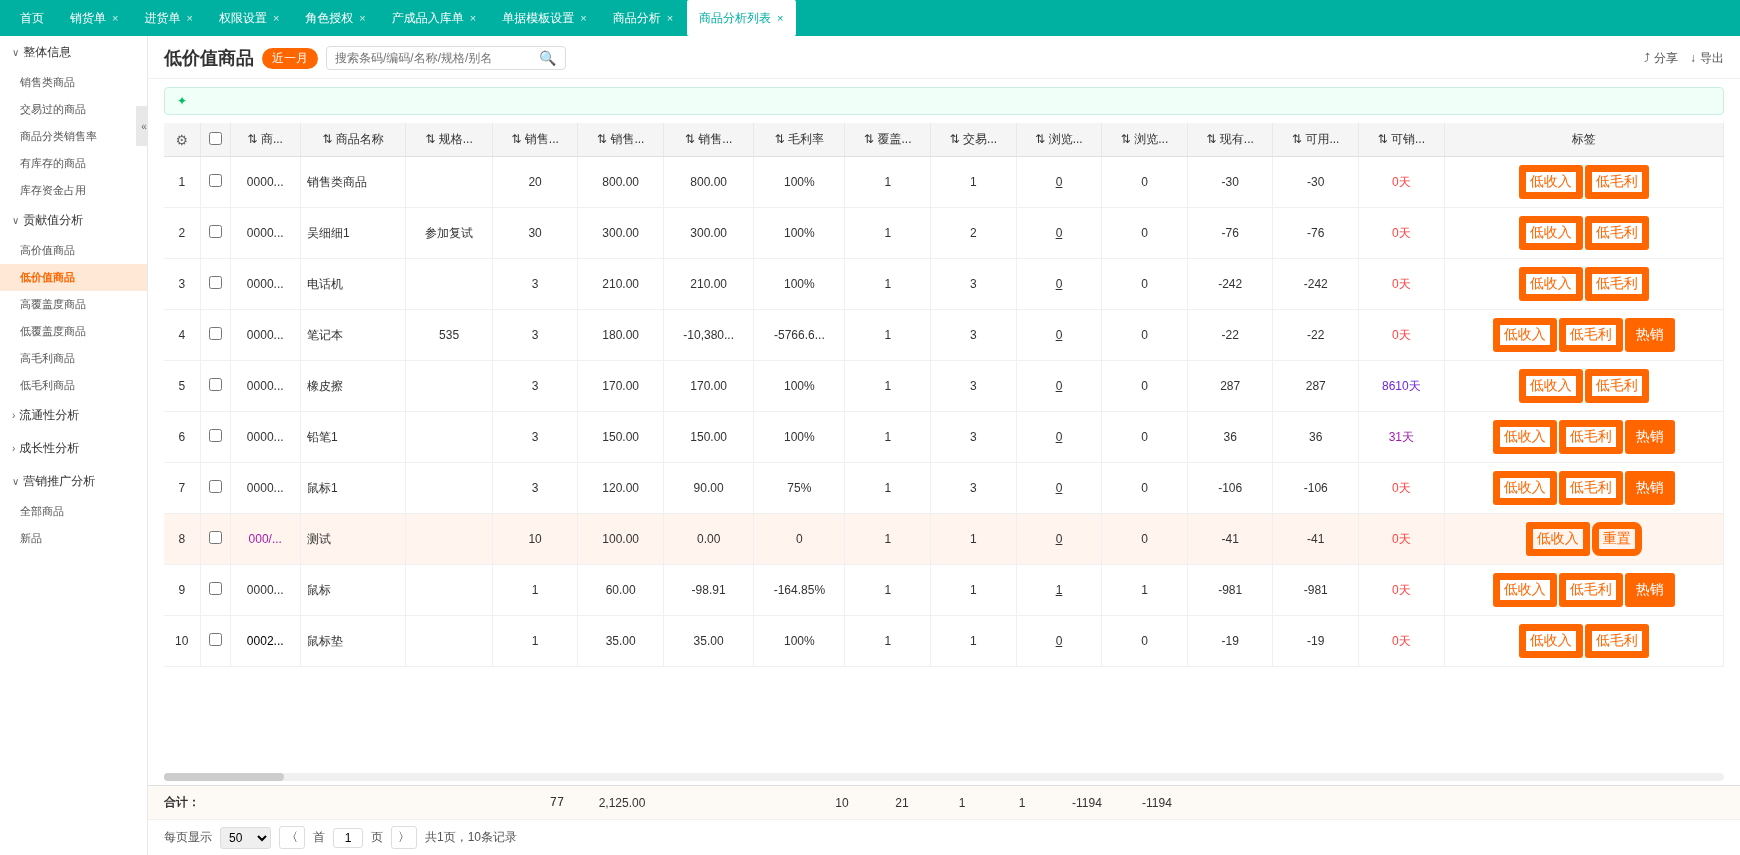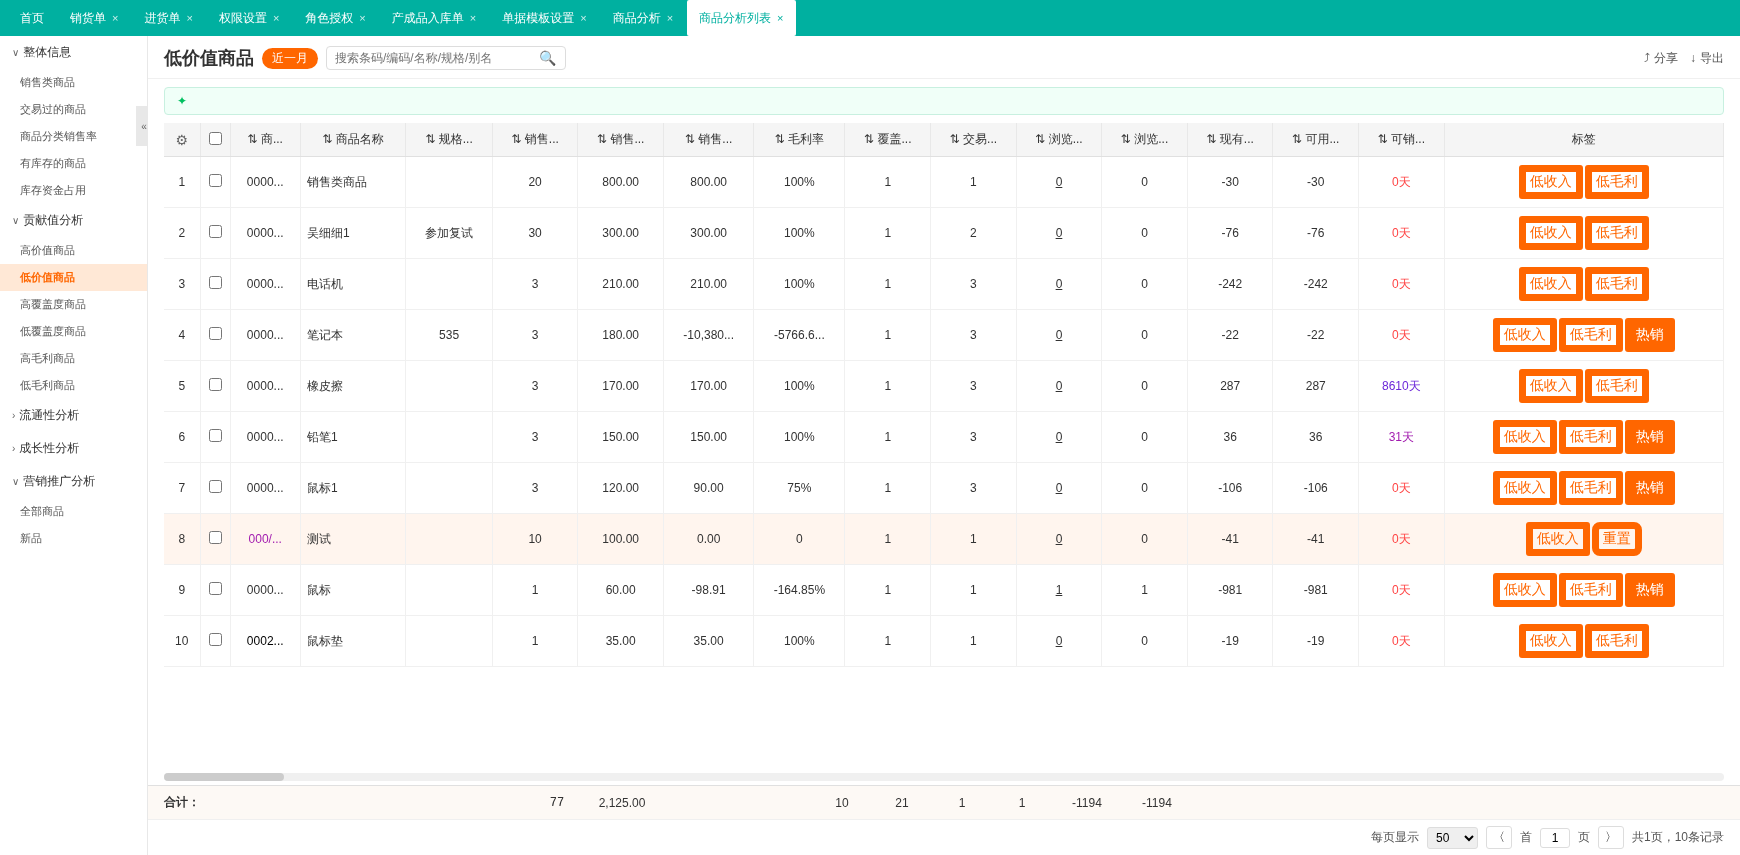--- a/index.html
+++ b/index.html
@@ -232,21 +232,20 @@
     .footer-cell {
       text-align: center;
       color: #333;
       font-size: 12px;
     }
 
     
     .pagination {
       display: flex;
       align-items: center;
-      justify-content: flex-end;
       padding: 6px 16px;
       border-top: 1px solid #f0f0f0;
       gap: 8px;
       font-size: 12px;
       color: #555;
     }
     .page-size-select {
       border: 1px solid #ddd;
       border-radius: 3px;
       padding: 2px 4px;

